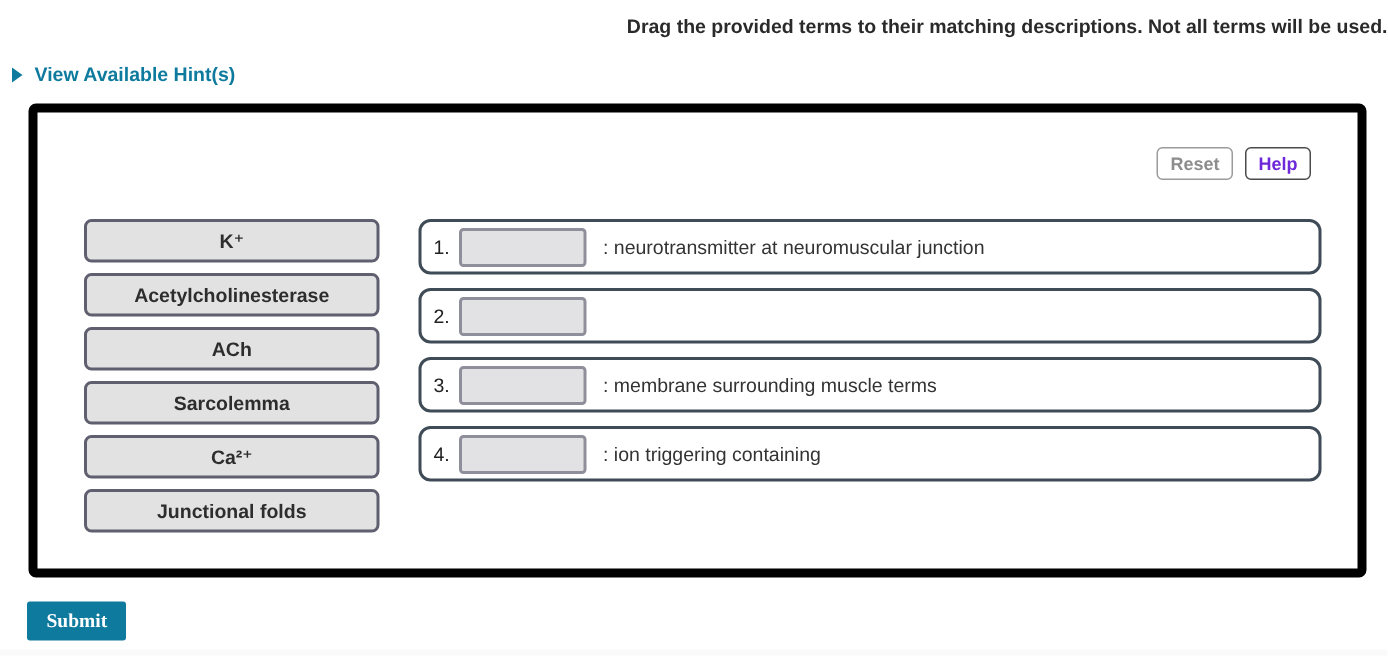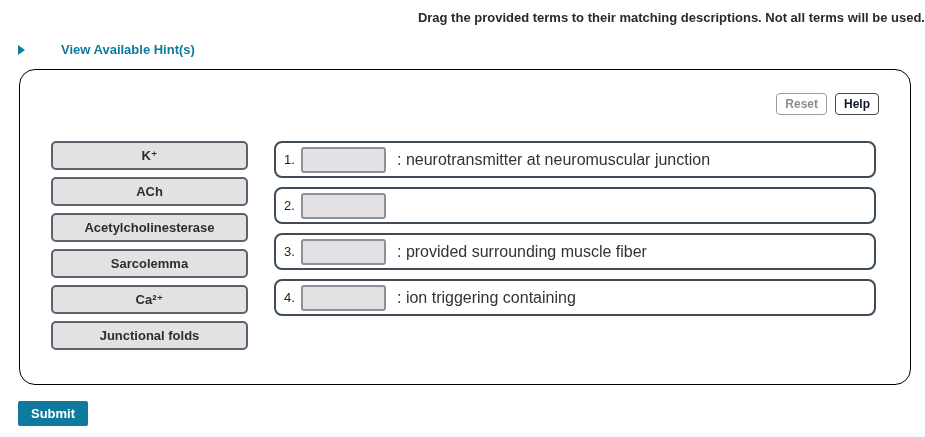--- a/index.html
+++ b/index.html
@@ -10,64 +10,63 @@
     overflow: hidden;
   }
   .instruction {
     padding: 10px 0 0 13px;
     font-size: 13px;
     font-weight: bold;
     color: #2a2a2a;
     text-align: right;
   }
   .hint-row {
-    margin: 17px 0 0 18px;
+    margin: 17px 0 0 8px;
     display: flex;
     align-items: center;
     cursor: pointer;
     width: max-content;
-    gap: 28px;
   }
   .tri-icon {
     width: 0; height: 0;
     border-left: 7px solid #0e7a9e;
     border-top: 5px solid transparent;
     border-bottom: 5px solid transparent;
     margin-right: 8px;
   }
   .hint-link {
     font-size: 13px;
     font-weight: bold;
     color: #0e7a9e;
   }
   .panel {
     margin: 12px 14px 0 19px;
     height: 316px;
     background: #ffffff;
-    border: 1px solid #000000;
-    border-radius: 16px;
+    border: 6px solid #000000;
+    border-radius: 5px;
     position: relative;
   }
   .toolbar {
     position: absolute;
     top: 23px; right: 31px;
     display: flex;
     gap: 8px;
   }
   .tool-btn {
     background: #ffffff;
     font-family: inherit;
     font-size: 12px;
     font-weight: bold;
     padding: 3px 8px;
     border-radius: 4px;
     cursor: pointer;
   }
   .tool-btn.reset { color: #8d8d8d; border: 1px solid #9b9b9b; }
-  .tool-btn.help  { color: #0f172a; border: 1px solid #4a4a4a; }
+  .tool-btn.help  { color: #6d28d9; border: 1px solid #4a4a4a; }
   .content {
     position: absolute;
     top: 71px; left: 31px;
     display: flex;
     gap: 26px;
   }
   .terms-bank {
     display: flex;
     flex-direction: column;
     gap: 7px;
@@ -111,31 +110,31 @@
     width: 85px;
     height: 26px;
     flex: none;
     background: #e2e2e4;
     border: 2px solid #8f8f9b;
     border-radius: 3px;
     margin-left: 1px;
   }
   .drop-desc {
     margin-left: 11px;
-    font-size: 16px;
+    font-size: 13px;
     color: #333333;
     white-space: nowrap;
   }
   .submit-btn {
     margin: 16px 0 0 18px;
     background: #0e7a9e;
     color: #ffffff;
     border: none;
     border-radius: 2px;
-    font-family: Liberation Sans, sans-serif;
+    font-family: Liberation Serif, serif;
     font-size: 13px;
     font-weight: bold;
     padding: 5px 13px;
     cursor: pointer;
   }
   .page-footer {
     margin-top: 6px;
     height: 12px;
     background: #fafafa;
   }
@@ -156,22 +155,22 @@
 
   <div class="toolbar">
     <button class="tool-btn reset">Reset</button>
     <button class="tool-btn help">Help</button>
   </div>
 
   <div class="content">
 
     <div class="terms-bank">
       <div class="term-chip">K⁺</div>
+      <div class="term-chip">Acetylcholinesterase</div>
       <div class="term-chip">ACh</div>
-      <div class="term-chip">Acetylcholinesterase</div>
       <div class="term-chip">Sarcolemma</div>
       <div class="term-chip">Ca²⁺</div>
       <div class="term-chip">Junctional folds</div>
     </div>
 
     <div class="rows-col">
 
       <div class="drop-row">
         <span class="drop-number">1.</span>
         <span class="drop-target"></span>
@@ -179,21 +178,21 @@
       </div>
 
       <div class="drop-row">
         <span class="drop-number">2.</span>
         <span class="drop-target"></span>
       </div>
 
       <div class="drop-row">
         <span class="drop-number">3.</span>
         <span class="drop-target"></span>
-        <span class="drop-desc">: provided surrounding muscle fiber</span>
+        <span class="drop-desc">: membrane surrounding muscle terms</span>
       </div>
 
       <div class="drop-row">
         <span class="drop-number">4.</span>
         <span class="drop-target"></span>
         <span class="drop-desc">: ion triggering containing</span>
       </div>
 
     </div>
   </div>

